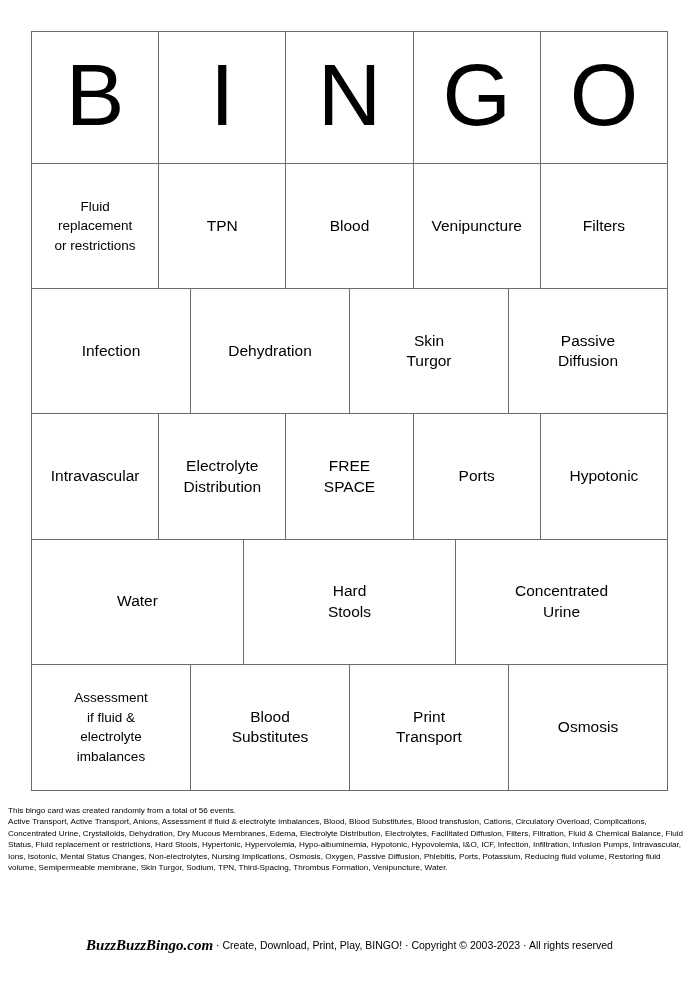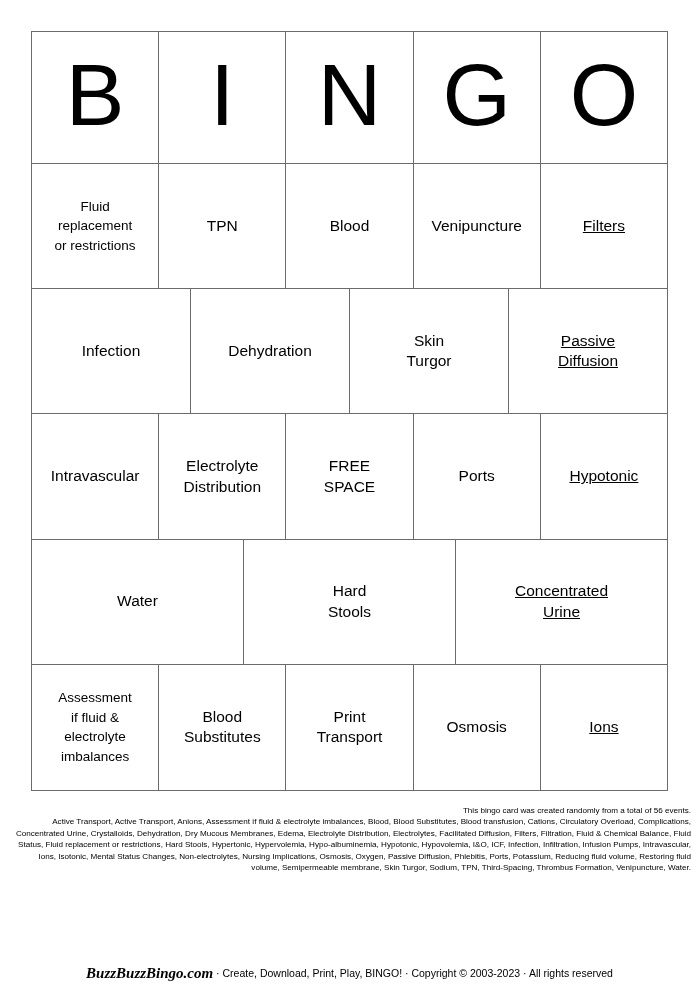--- a/index.html
+++ b/index.html
@@ -70,21 +70,21 @@
     flex: 1 1 0;
     border-right: 1px solid #6b6b6b;
     border-bottom: 1px solid #6b6b6b;
     display: flex;
     align-items: center;
     justify-content: flex-end;
     text-align: center;
     box-sizing: border-box;
     padding: 2px 5px;
   }
-  .grid-cell:last-child { border-right: none; text-decoration: underline; }
+  .grid-cell:last-child { border-right: none; }
 
   .cell-text {
     font-size: 15.5px;
     line-height: 1.33;
     display: block;
     width: 100%;
     white-space: pre-line;
   }
   .cell-text.small {
     font-size: 13.5px;
@@ -92,35 +92,34 @@
   }
 
   
   .footnote {
     position: absolute;
     left: 8px;
     top: 805px;
     width: 683px;
     font-size: 8.1px;
     line-height: 1.42;
-    text-align: right;
+    text-align: left;
     color: #000;
   }
   .footnote-line1 { display: block; }
   .footnote-list { display: block; }
 
   
   .brandbar {
     position: absolute;
     left: 0;
     top: 936px;
     width: 699px;
     text-align: center;
     white-space: nowrap;
-    margin-top: 28px;
   }
   .brand-name {
     font-size: 15px;
     font-weight: bold;
     font-style: italic;
     font-family: "Liberation Serif", serif;
   }
   .brand-rest {
     font-size: 10.5px;
     font-family: "Liberation Sans", sans-serif;
@@ -234,23 +233,20 @@
         <span class="cell-text">Blood
 Substitutes</span>
       </div>
       <div class="grid-cell">
         <span class="cell-text">Print
 Transport</span>
       </div>
       <div class="grid-cell">
         <span class="cell-text">Osmosis</span>
       </div>
-      <div class="grid-cell">
-        <span class="cell-text">Ions</span>
-      </div>
     </div>
 
   </div>
 
   <div class="footnote">
     <span class="footnote-line1">This bingo card was created randomly from a total of 56 events.</span>
     <span class="footnote-list">Active Transport, Active Transport, Anions, Assessment if fluid &amp; electrolyte imbalances, Blood, Blood Substitutes, Blood transfusion, Cations, Circulatory Overload, Complications, Concentrated Urine, Crystalloids, Dehydration, Dry Mucous Membranes, Edema, Electrolyte Distribution, Electrolytes, Facilitated Diffusion, Filters, Filtration, Fluid &amp; Chemical Balance, Fluid Status, Fluid replacement or restrictions, Hard Stools, Hypertonic, Hypervolemia, Hypo-albuminemia, Hypotonic, Hypovolemia, I&amp;O, ICF, Infection, Infiltration, Infusion Pumps, Intravascular, Ions, Isotonic, Mental Status Changes, Non-electrolytes, Nursing Implications, Osmosis, Oxygen, Passive Diffusion, Phlebitis, Ports, Potassium, Reducing fluid volume, Restoring fluid volume, Semipermeable membrane, Skin Turgor, Sodium, TPN, Third-Spacing, Thrombus Formation, Venipuncture, Water.</span>
   </div>
 
   <div class="brandbar">

